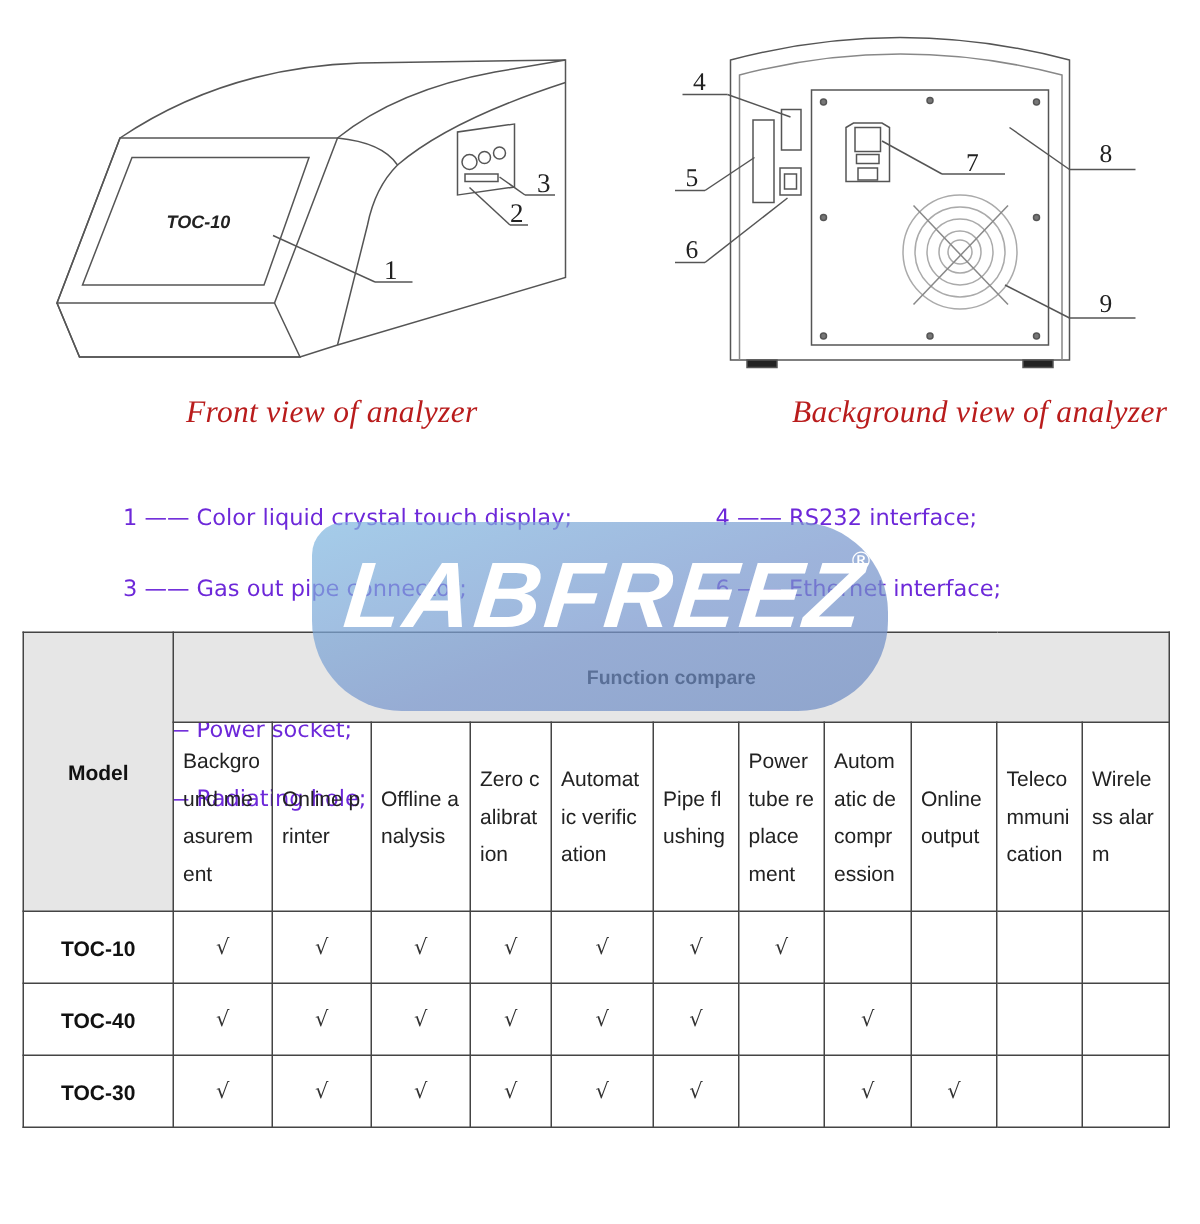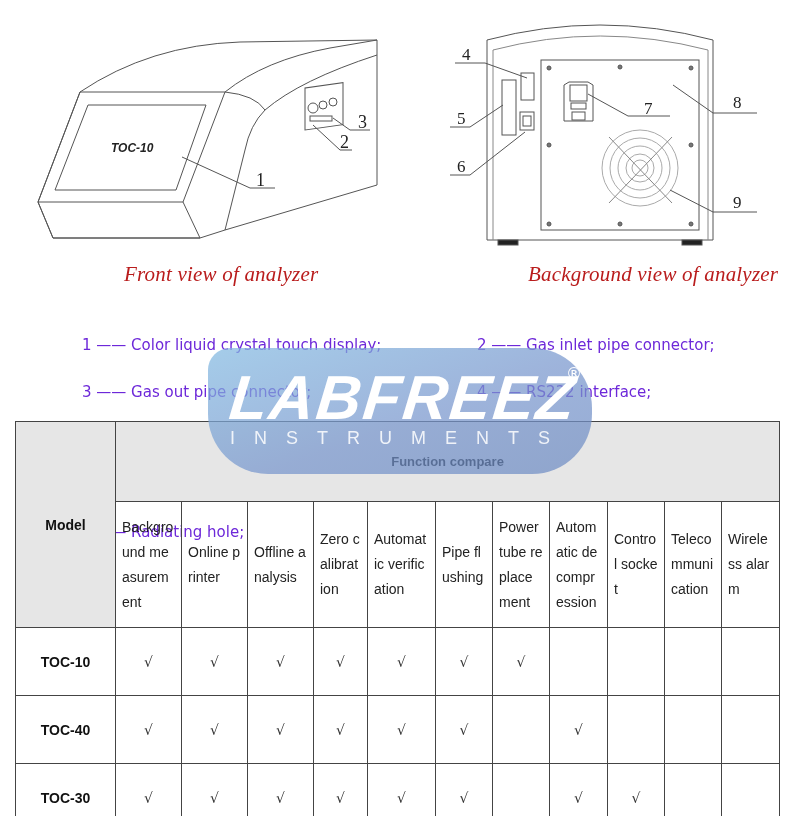--- a/index.html
+++ b/index.html
@@ -2,21 +2,21 @@
 <html><head>
 <meta charset="utf-8">
 <style>
   html, body { margin: 0; padding: 0; background: #ffffff; }
   body { width: 800px; height: 816px; position: relative; overflow: hidden; font-family: "Liberation Sans", sans-serif; color: #111; }
   svg.drawing { position: absolute; left: 0; top: 0; }
   .caption { position: absolute; top: 262px; font-family: Liberation Serif, serif; font-style: italic; font-size: 21px; color: #b91c1c; letter-spacing: 0.2px; }
   .legend { position: absolute; font-family: "DejaVu Sans", sans-serif; font-size: 15px; line-height: 15.6px; color: #6d28d9; white-space: pre; }
   .legend div { height: 15.6px; }
   table.cmp { position: absolute; left: 15px; top: 421px; border-collapse: collapse; table-layout: fixed; width: 764px; font-family: "Liberation Sans", sans-serif; font-size: 14px; }
-  table.cmp td { border: 1.3px solid #444; padding: 14px; vertical-align: middle; }
+  table.cmp td { border: 1.3px solid #444; padding: 4px; vertical-align: middle; }
   .hd-gray { background: #e6e6e6; }
   .model-hd { font-weight: bold; text-align: center; font-size: 14px; }
   .func-hd { font-weight: bold; text-align: center; font-size: 13px; height: 51px; }
   .colhd { height: 125px; padding: 0 6px !important; line-height: 25px; font-size: 14px; color: #222; word-break: break-all; }
   .row td { height: 39px; text-align: center; }
   .mname { font-weight: bold; font-size: 14px; }
   .chk { font-family: "DejaVu Serif", serif; font-size: 14px; color: #333; }
   .wm { position: absolute; left: 208px; top: 348px; width: 384px; height: 126px; border-radius: 0 0 60px 60px; pointer-events: none; }
   .wm-bg { position: absolute; inset: 0; border-radius: 22px 60px 60px 60px; background: linear-gradient(160deg, rgba(130,185,225,0.72) 0%, rgba(120,150,205,0.72) 55%, rgba(110,140,195,0.72) 100%); }
   .wm-text { position: absolute; left: 22px; top: 14px; font-family: "Liberation Sans", sans-serif; font-weight: bold; font-style: italic; font-size: 62px; color: #ffffff; letter-spacing: 2px; transform: skewX(-6deg); }
@@ -132,21 +132,20 @@
 <div class="caption" style="left:484px;margin-left:44px;">Background view of analyzer</div>
 
 <div class="legend" style="left:82px; top:307px;">
   <div>1 —— Color liquid crystal touch display;</div>
   <div>3 —— Gas out pipe connector;</div>
   <div>5 —— 25 pin printer interface;</div>
   <div>7 —— Power socket;</div>
   <div>9 —— Radiating hole;</div>
 </div>
 <div class="legend" style="left:477px; top:307px;">
-  <div>2 —— Gas inlet pipe connector;</div>
   <div>4 —— RS232 interface;</div>
   <div>6 —— Ethernet interface;</div>
 </div>
 
 <table class="cmp">
   <colgroup>
     <col style="width:100px">
       <col style="width:66px">
       <col style="width:66px">
       <col style="width:66px">
@@ -166,21 +165,21 @@
   </tr>
   <tr>
     <td class="colhd">Background measurement</td>
     <td class="colhd">Online printer</td>
     <td class="colhd">Offline analysis</td>
     <td class="colhd">Zero calibration</td>
     <td class="colhd">Automatic verification</td>
     <td class="colhd">Pipe flushing</td>
     <td class="colhd">Power tube replacement</td>
     <td class="colhd">Automatic decompression</td>
-    <td class="colhd">Control socket</td>
+    <td class="colhd">Online output</td>
     <td class="colhd">Telecommunication</td>
     <td class="colhd">Wireless alarm</td>
   </tr>
   <tr class="row">
     <td class="mname">TOC-10</td>
     <td class="chk">√</td>
     <td class="chk">√</td>
     <td class="chk">√</td>
     <td class="chk">√</td>
     <td class="chk">√</td>
@@ -219,14 +218,13 @@
     <td class="chk"></td>
     <td class="chk"></td>
   </tr>
 </tbody>
   </table>
 
 <div class="wm">
   <div class="wm-bg"></div>
   <div class="wm-text">LABFREEZ</div>
   <div class="wm-reg">®</div>
-  <div class="wm-sub">INSTRUMENTS</div>
 </div>
 
 </body></html>

